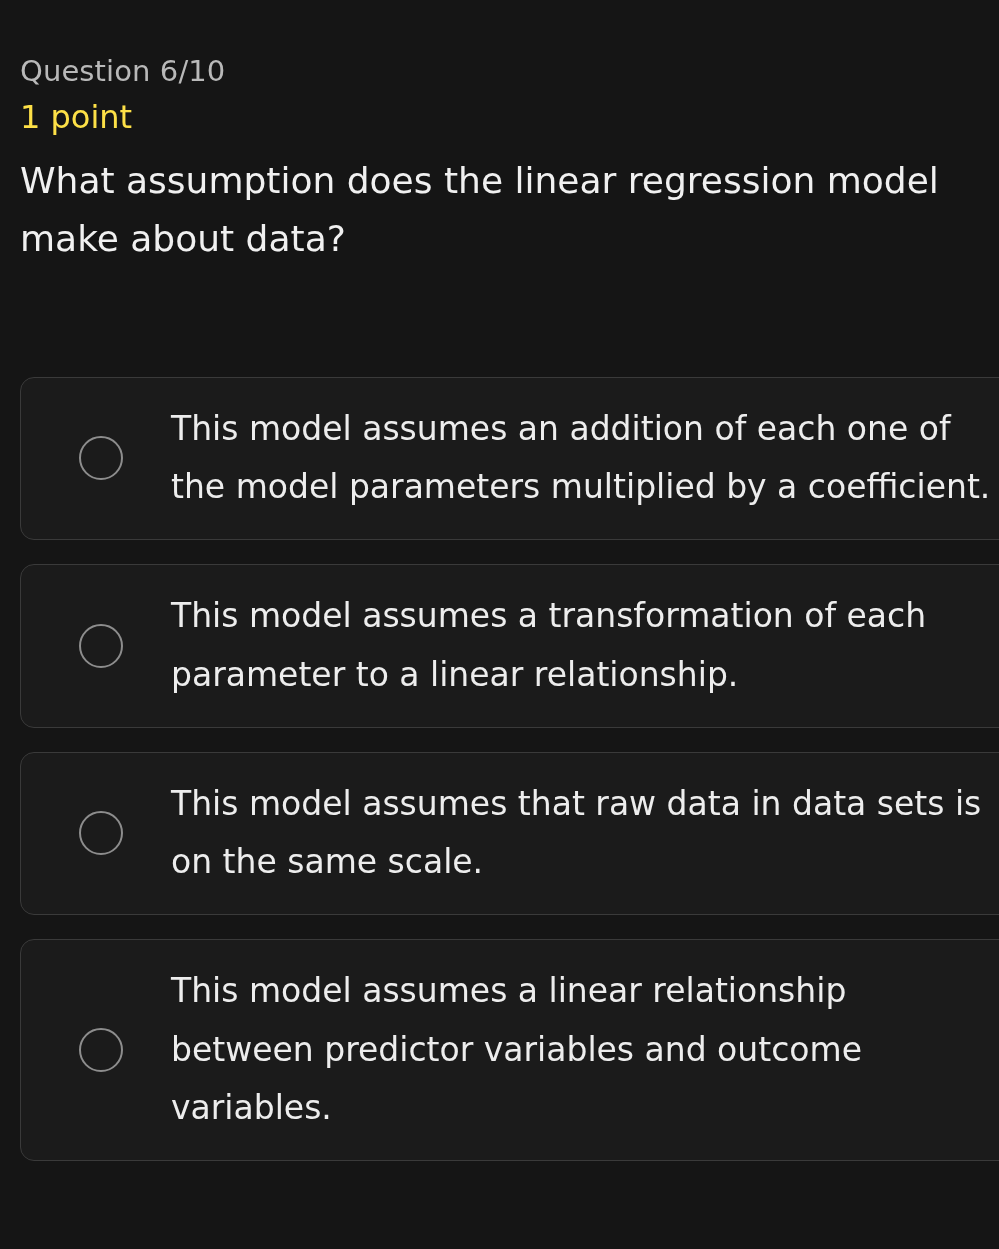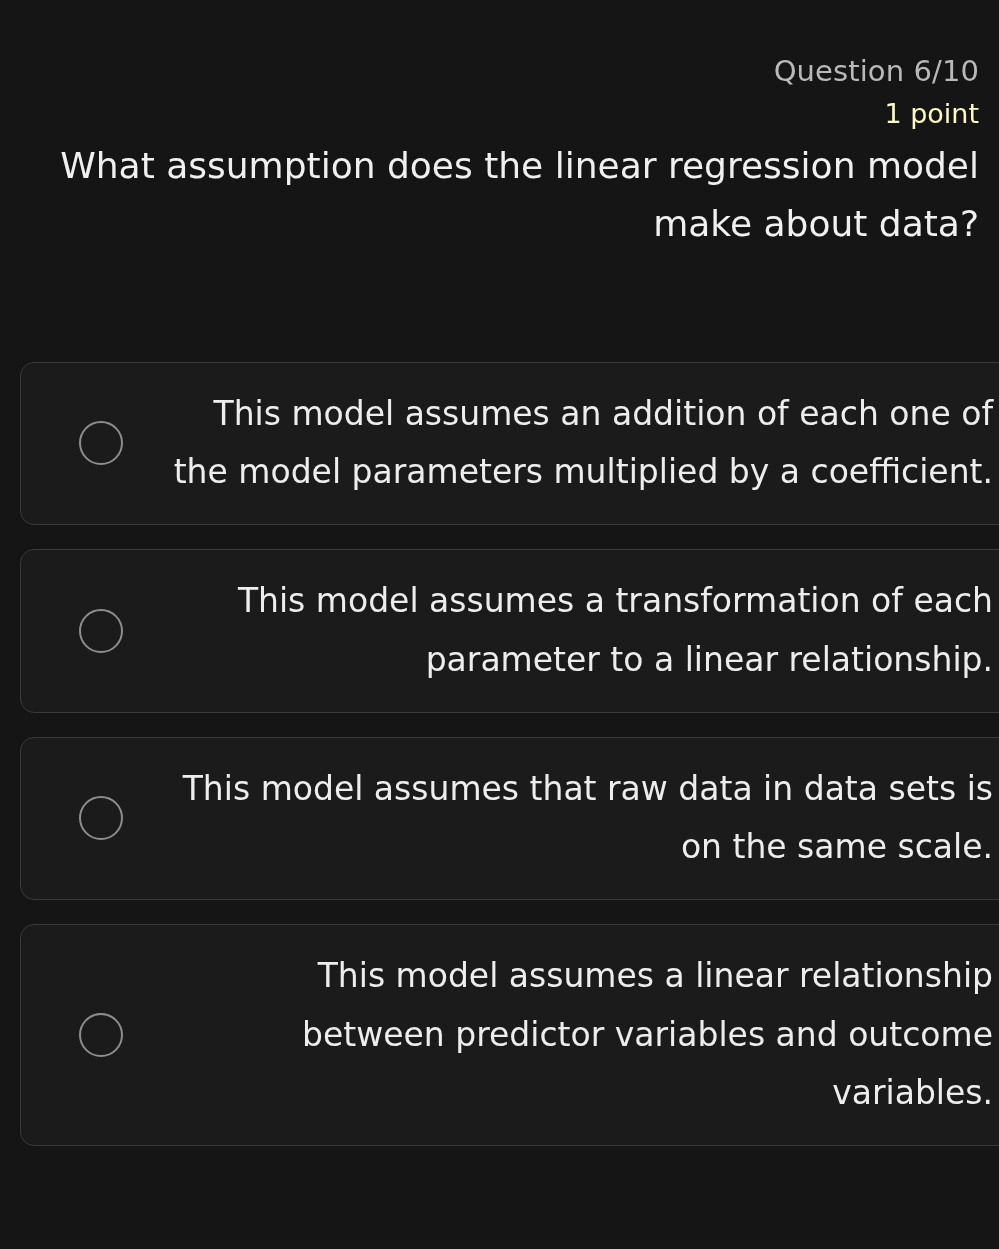--- a/index.html
+++ b/index.html
@@ -12,39 +12,38 @@
     height: 1249px;
     overflow: hidden;
     font-family: "DejaVu Sans", sans-serif;
     color: #e8e8e8;
     -webkit-font-smoothing: antialiased;
   }
   .quiz {
     padding: 52px 20px 12px 20px;
     box-sizing: border-box;
     width: 100%;
-    text-align: right;
   }
   .q-meta {
     font-size: 29px;
     line-height: 1.35;
     color: #b9b9b9;
     letter-spacing: 0.1px;
   }
   .q-points {
-    font-size: 27px;
+    font-size: 32px;
     line-height: 1.4;
-    color: #fef9c3;
+    color: #fde047;
     margin-top: 4px;
   }
   .q-text {
     font-size: 36px;
     line-height: 1.62;
     color: #f0f0f0;
-    margin-top: 4px;
+    margin-top: 12px;
     max-width: 990px;
   }
   .options {
     margin-top: 108px;
   }
   .option {
     display: flex;
     align-items: center;
     border: 1px solid #3a3a3a;
     border-radius: 14px;

